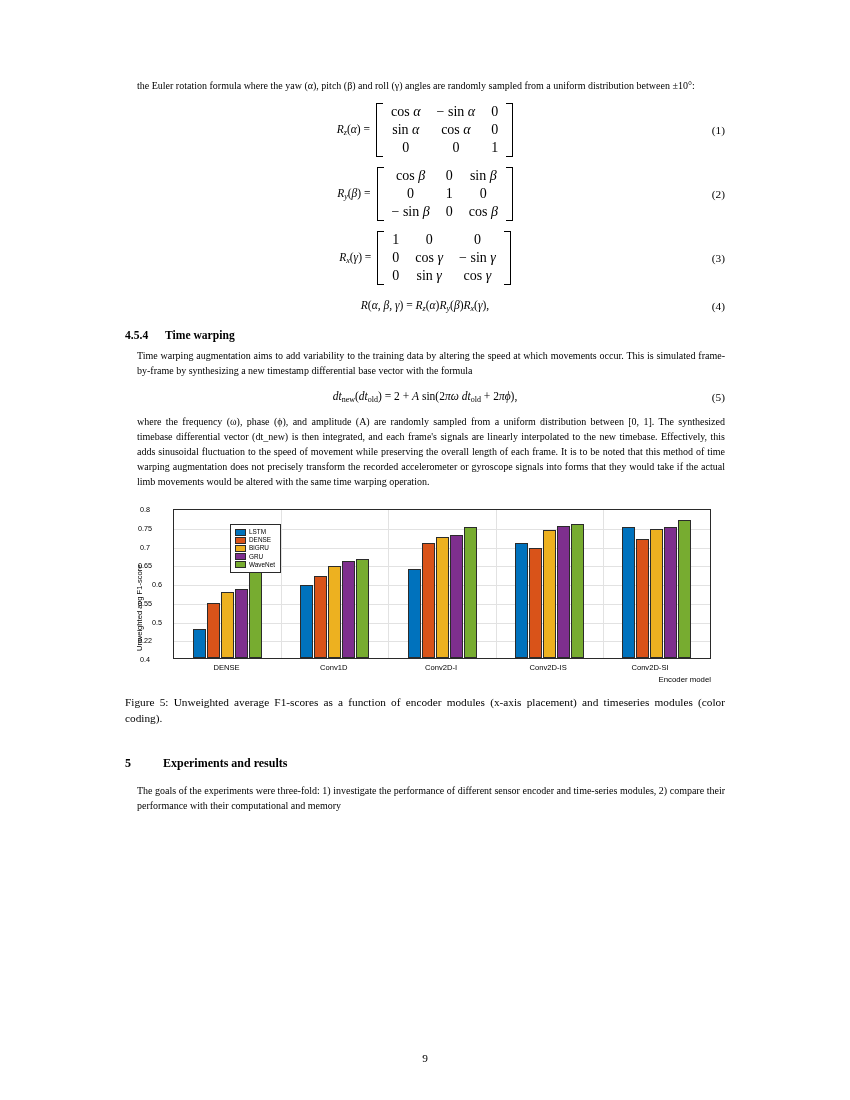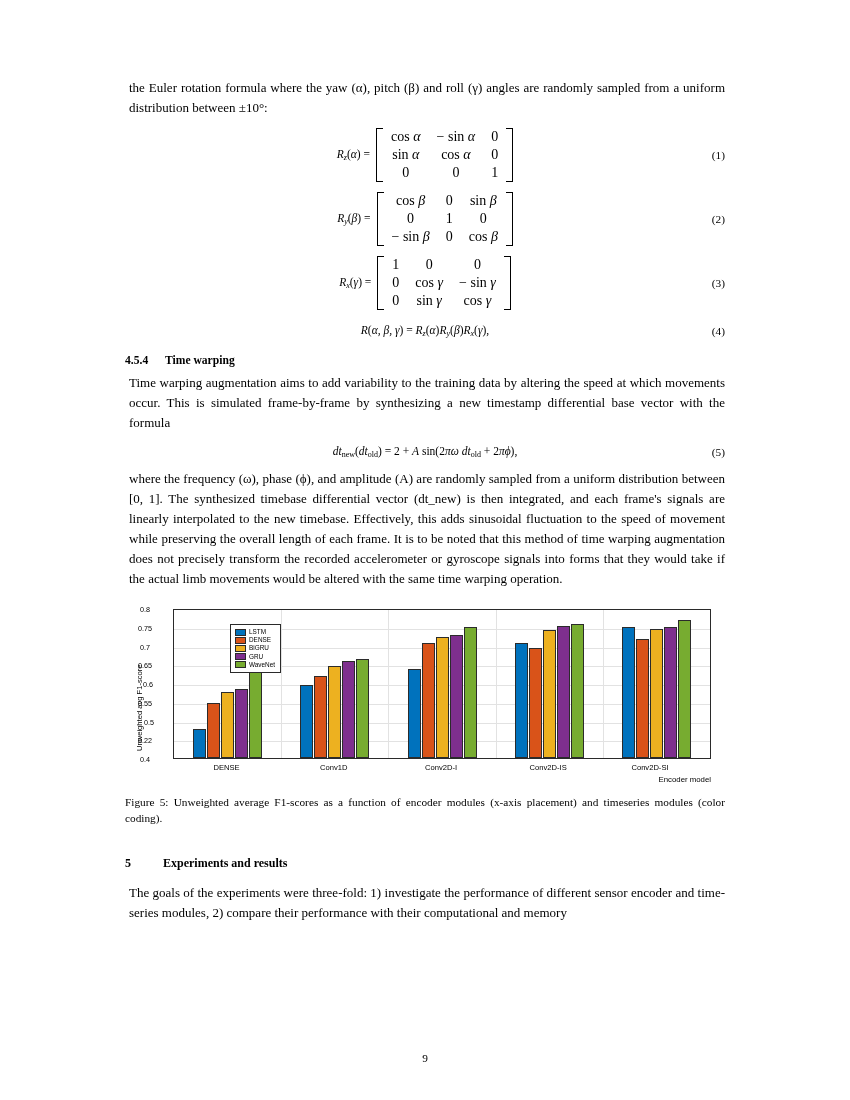--- a/index.html
+++ b/index.html
@@ -10,24 +10,24 @@
     color:#000;
     position:relative;
     overflow:hidden;
   }
   .page{
     position:absolute;
     left:125px; top:78px;
     width:600px;
   }
   p.body{
-    font-size:13px;
-    line-height:20px;
+    font-size:10px;
+    line-height:15px;
     text-align:justify;
-    margin:0 0 0 4px;
+    margin:0 0 0 12px;
   }
   .eqrow{
     display:flex;
     align-items:center;
     justify-content:center;
     position:relative;
     margin:10px 0;
   }
   .eqnum{
     position:absolute;
@@ -382,23 +382,23 @@
               <span class="sw" style="background: rgb(119, 172, 48);"></span>
               <span>WaveNet</span>
             </div>
           </div>
       </div>
 
       <div class="ytick" style="left:0px; top:8px;">0.8</div>
       <div class="ytick" style="left:0px; top:26.75px;">0.75</div>
       <div class="ytick" style="left:0px; top:45.5px;">0.7</div>
       <div class="ytick" style="left:0px; top:64.25px;">0.65</div>
-      <div class="ytick" style="left:3px; top:83px;">0.6</div>
+      <div class="ytick" style="left:12px; top:83px;">0.6</div>
       <div class="ytick" style="left:0px; top:101.75px;">0.55</div>
-      <div class="ytick" style="left:4px; top:120.5px;">0.5</div>
+      <div class="ytick" style="left:12px; top:120.5px;">0.5</div>
       <div class="ytick" style="left:0px; top:139.25px;">0.22</div>
       <div class="ytick" style="left:0px; top:158px;">0.4</div>
 
       <div class="xtick" style="left:101.6px; top:162px;">DENSE</div>
       <div class="xtick" style="left:208.8px; top:162px;">Conv1D</div>
       <div class="xtick" style="left:316px; top:162px;">Conv2D-I</div>
       <div class="xtick" style="left:423.2px; top:162px;">Conv2D-IS</div>
       <div class="xtick" style="left:525px; top:162px;">Conv2D-SI</div>
 
       <div class="xlabel" style="top:174px;">Encoder model</div>

